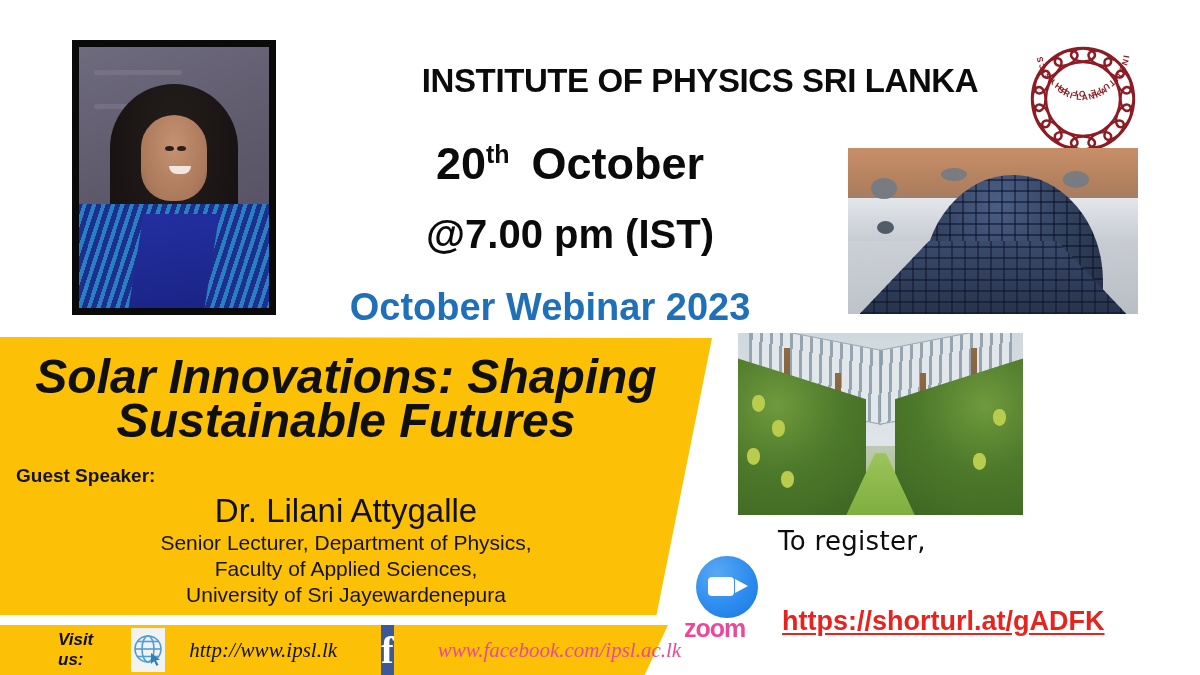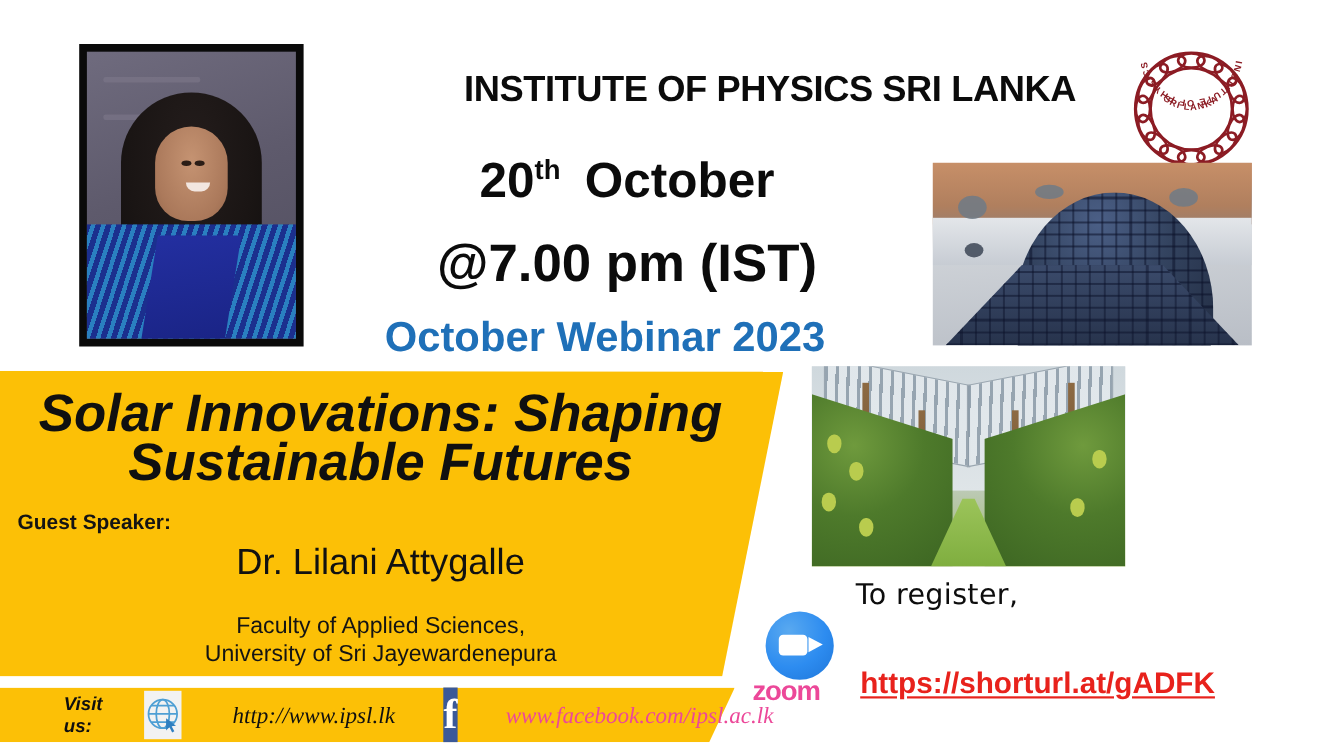--- a/index.html
+++ b/index.html
@@ -36,21 +36,21 @@
   
   .ipsl-logo{position:absolute;left:1022px;top:38px;width:122px;height:122px;}
   .ipsl-logo svg{display:block;width:122px;height:122px;}
 
   
   .date-line{position:absolute;left:360px;top:138px;width:420px;text-align:center;
     font-weight:bold;font-size:45px;color:#0b0b0b;white-space:nowrap;}
   .date-line sup{font-size:25px;vertical-align:super;font-weight:bold;}
   .date-gap{display:inline-block;width:22px;}
   .time-line{position:absolute;left:360px;top:212px;width:420px;text-align:center;
-    font-weight:bold;font-size:48px;color:#0b0b0b;white-space:nowrap;}
+    font-weight:bold;font-size:40px;color:#0b0b0b;white-space:nowrap;}
   .webinar-line{position:absolute;left:330px;top:286px;width:440px;text-align:center;
     font-weight:bold;font-size:38px;color:#1f70b8;white-space:nowrap;}
 
   
   .dome-photo{position:absolute;left:848px;top:148px;width:290px;height:166px;overflow:hidden;
     background:linear-gradient(175deg,#c98f67 0%,#b5825f 22%,#8e8c92 30%,#cfd3d8 42%,#b9bec6 100%);}
   .dome-sky{position:absolute;left:0;top:0;width:100%;height:34%;
     background:linear-gradient(180deg,#c78f68 0%,#b07f5e 70%,#9c7e6c 100%);}
   .dome-deck{position:absolute;left:0;top:30%;width:100%;height:26%;
     background:linear-gradient(180deg,#e3e6ea 0%,#c7ccd3 100%);}
@@ -122,21 +122,21 @@
 
   
   .footer-bar{position:absolute;left:0;top:625px;width:668px;height:50px;
     background:#fcc006;clip-path:polygon(0 0,100% 0,96.5% 100%,0 100%);}
   .footer-inner{position:absolute;left:0;top:625px;width:668px;height:50px;
     display:flex;align-items:center;gap:24px;}
   .visit-label{margin-left:58px;font-weight:bold;font-style:italic;font-size:17px;color:#0f0f0f;}
   .globe-box{margin-left:14px;width:46px;height:44px;background:#f2f2f2;
     display:flex;align-items:center;justify-content:center;}
   .globe-box svg{display:block;}
-  .site-url{margin-left:22px;font-family:"Liberation Serif",serif;font-style:italic;
+  .site-url{font-family:"Liberation Serif",serif;font-style:italic;
     font-size:21px;color:#101010;}
   .fb-box{margin-left:20px;width:42px;height:50px;background:#3b5998;
     display:flex;align-items:center;justify-content:center;
     font-family:"Liberation Serif",serif;font-weight:bold;font-size:38px;color:#fff;line-height:1;}
   .fb-url{margin-left:20px;font-family:"Liberation Serif",serif;font-style:italic;
     font-size:21px;color:#ec4899;}
 </style>
 </head>
 <body>
 
@@ -212,20 +212,21 @@
     <div class="dome-skirt"></div>
   </div>
 
   <div class="yellow-panel"></div>
   <div class="talk-title">
     <div>Solar Innovations: Shaping</div>
     <div>Sustainable Futures</div>
   </div>
   <div class="guest-label">Guest Speaker:</div>
   <div class="speaker-name">Dr. Lilani Attygalle</div>
+  <div class="affil l1">Senior Lecturer, Department of Physics,</div>
   <div class="affil l2">Faculty of Applied Sciences,</div>
   <div class="affil l3">University of Sri Jayewardenepura</div>
 
   <div class="orchard-photo">
     <div class="orch-sky"></div>
     <div class="orch-panel left"></div>
     <div class="orch-panel right"></div>
     <div class="orch-post" style="left:16%;top:8%;height:62%;"></div>
     <div class="orch-post" style="left:34%;top:22%;height:50%;"></div>
     <div class="orch-post" style="right:16%;top:8%;height:62%;"></div>

